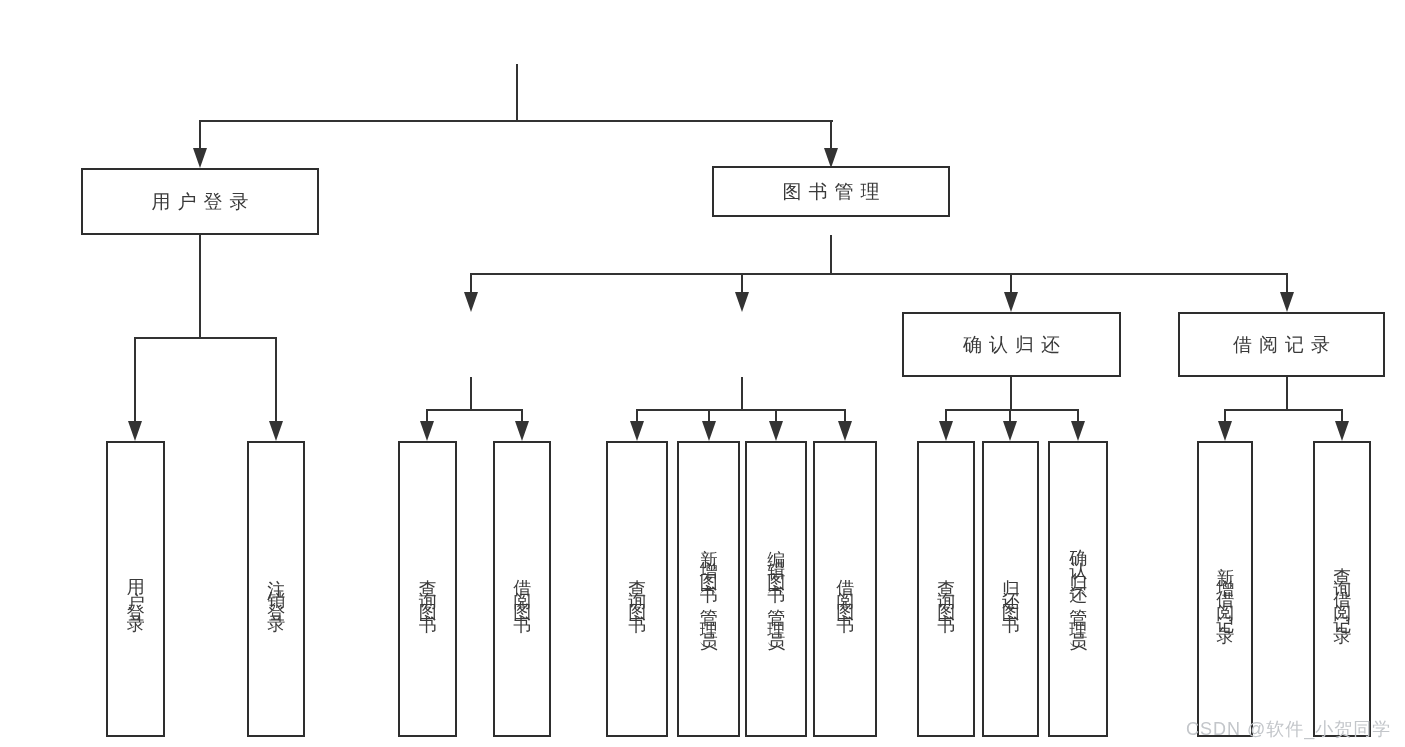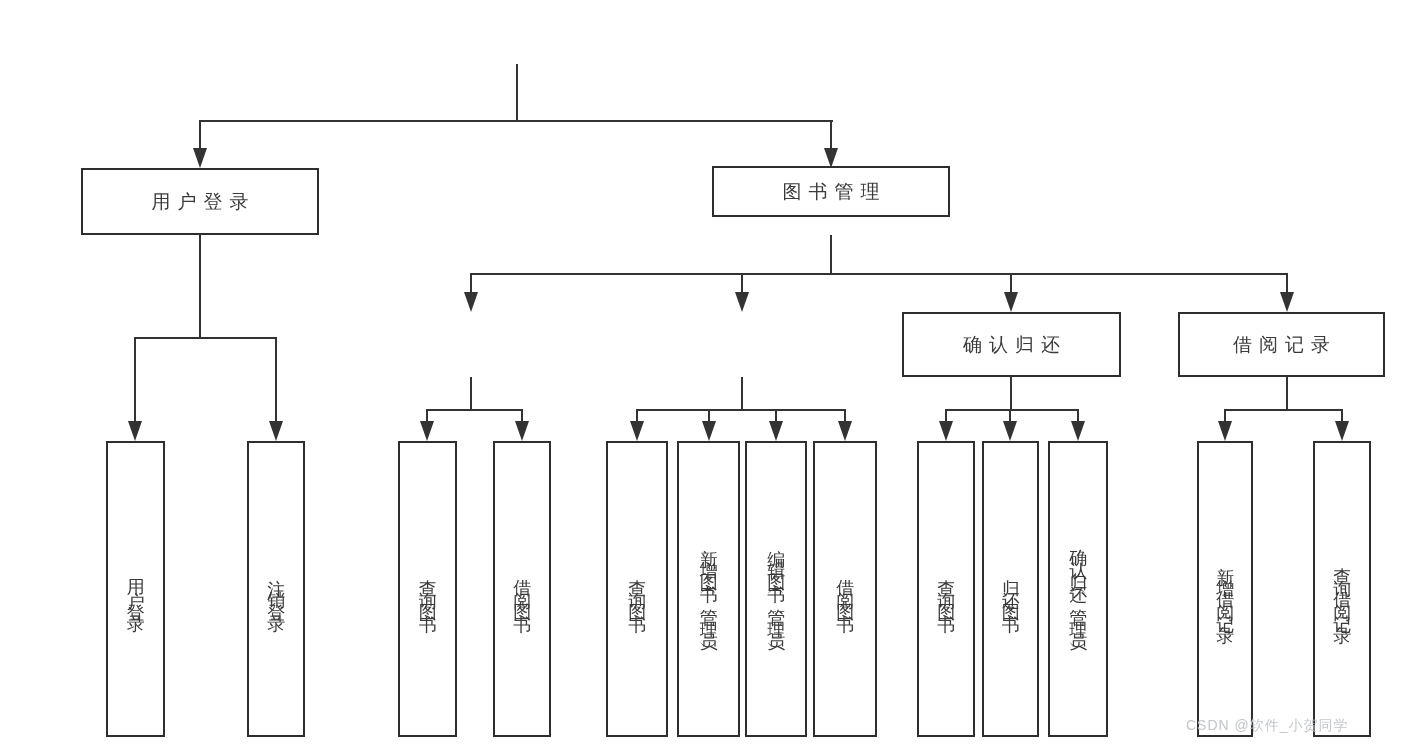--- a/index.html
+++ b/index.html
@@ -34,21 +34,21 @@
   .ln{position:absolute;background:#333333;}
   .ar{
     position:absolute;width:0;height:0;
     border-left:7px solid transparent;
     border-right:7px solid transparent;
     border-top:20px solid #333333;
   }
   #watermark{
     position:absolute;
     left:1186px;top:717px;
-    font-size:14px;
+    font-size:18px;
     letter-spacing:1px;
     color:#c3c6ca;
     z-index:5;
     white-space:nowrap;
   }
 </style>
 </head>
 <body>
 
 <div id="stage">

